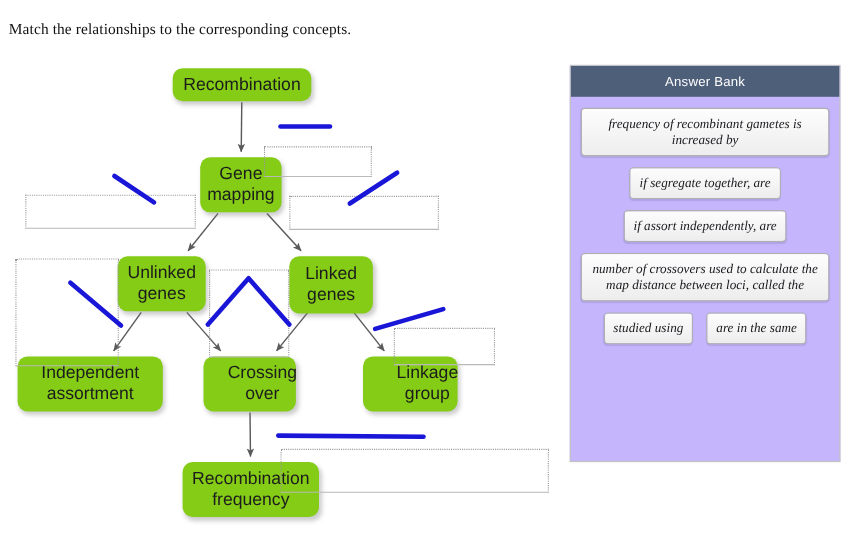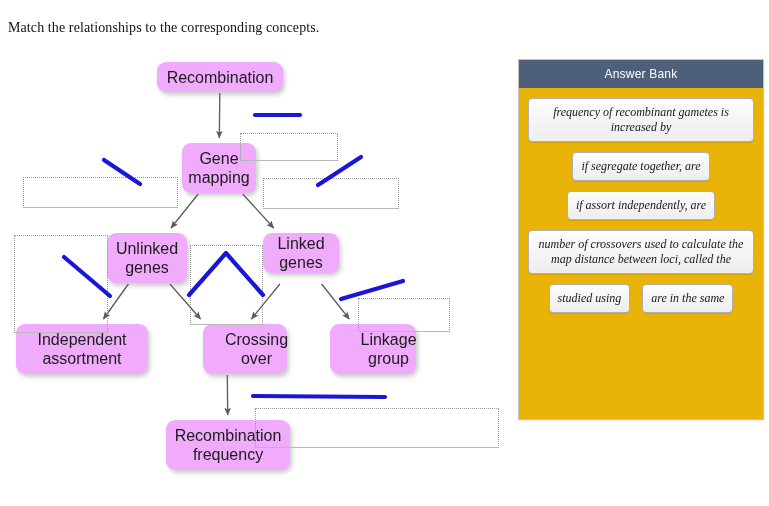--- a/index.html
+++ b/index.html
@@ -43,21 +43,21 @@
     top: 0;
     width: 515px;
     height: 476px;
     pointer-events: none;
   }
 
   
   .node {
     position: absolute;
     box-sizing: border-box;
-    background: #f0abfc;
+    background: #84cc16;
     border-radius: 9px;
     color: #1c1c1c;
     font-family: "Liberation Sans", sans-serif;
     font-size: 16px;
     line-height: 19px;
     text-align: center;
     display: flex;
     align-items: center;
     justify-content: center;
     box-shadow: 2px 3px 4px rgba(120, 120, 120, 0.38);
@@ -75,21 +75,21 @@
 
   
   #answer-bank {
     position: absolute;
     left: 518px;
     top: 59px;
     width: 246px;
     height: 361px;
     box-sizing: border-box;
     border: 1px solid #c3c3c3;
-    background: #eab308;
+    background: #c4b5fd;
     box-shadow: 0 1px 2px rgba(0,0,0,0.10);
   }
   #answer-bank-header {
     height: 28px;
     background: #4e5f7a;
     color: #ffffff;
     font-family: "Liberation Sans", sans-serif;
     font-size: 12px;
     display: flex;
     align-items: center;
@@ -164,27 +164,27 @@
   <div id="node-layer">
       <div class="node" style="left: 157px; top: 32px; width: 126px; height: 30px;">
         <span>Recombination</span>
       </div>
       <div class="node" style="left: 182px; top: 113px; width: 74px; height: 50px;">
         <span>Gene mapping</span>
       </div>
       <div class="node" style="left: 107px; top: 203px; width: 80px; height: 50px;">
         <span>Unlinked genes</span>
       </div>
-      <div class="node" style="left: 263px; top: 203px; width: 76px; height: 40px;">
+      <div class="node" style="left: 263px; top: 203px; width: 76px; height: 52px;">
         <span>Linked genes</span>
       </div>
       <div class="node" style="left: 16px; top: 294px; width: 132px; height: 50px;">
         <span>Independent assortment</span>
       </div>
-      <div class="node" style="left: 203px; top: 294px; width: 84px; height: 50px; padding-left: 32px;">
+      <div class="node" style="left: 185px; top: 294px; width: 84px; height: 50px; padding-left: 32px;">
         <span>Crossing over</span>
       </div>
       <div class="node" style="left: 330px; top: 294px; width: 86px; height: 50px; padding-left: 40px;">
         <span>Linkage group</span>
       </div>
       <div class="node" style="left: 166px; top: 390px; width: 124px; height: 50px;">
         <span>Recombination frequency</span>
       </div>
     </div>
   <div id="dropzone-layer">

